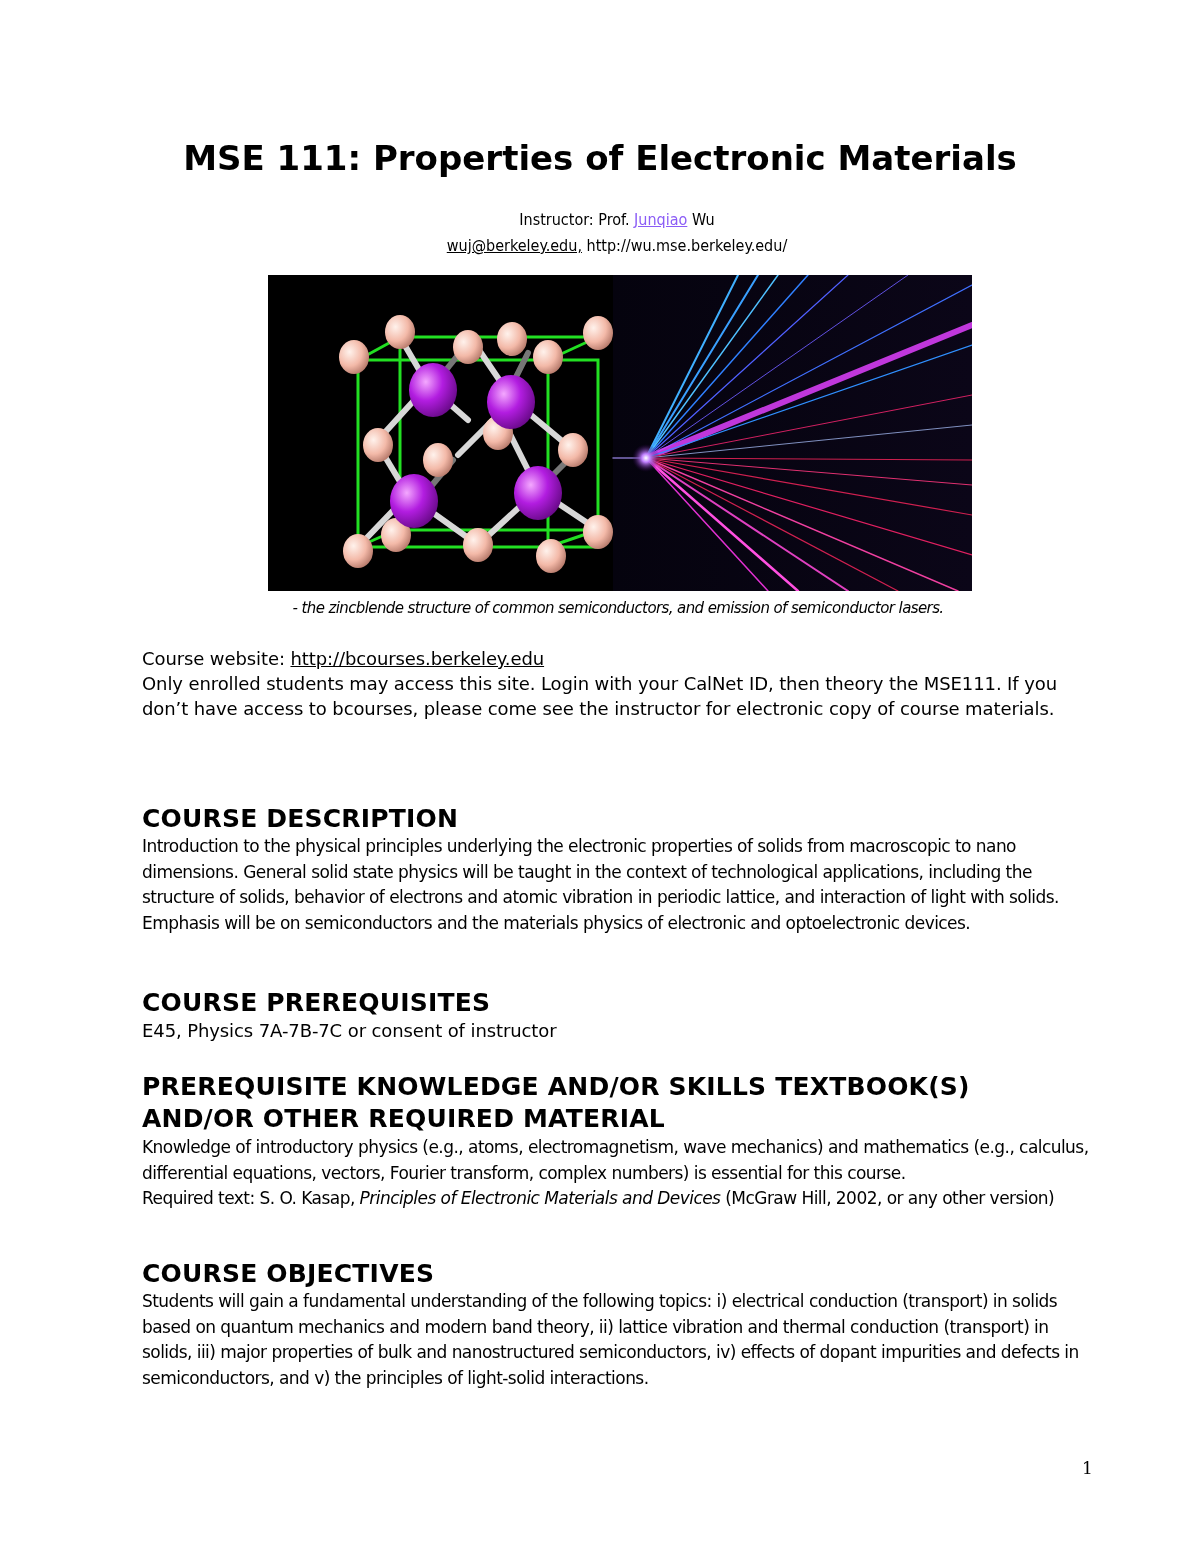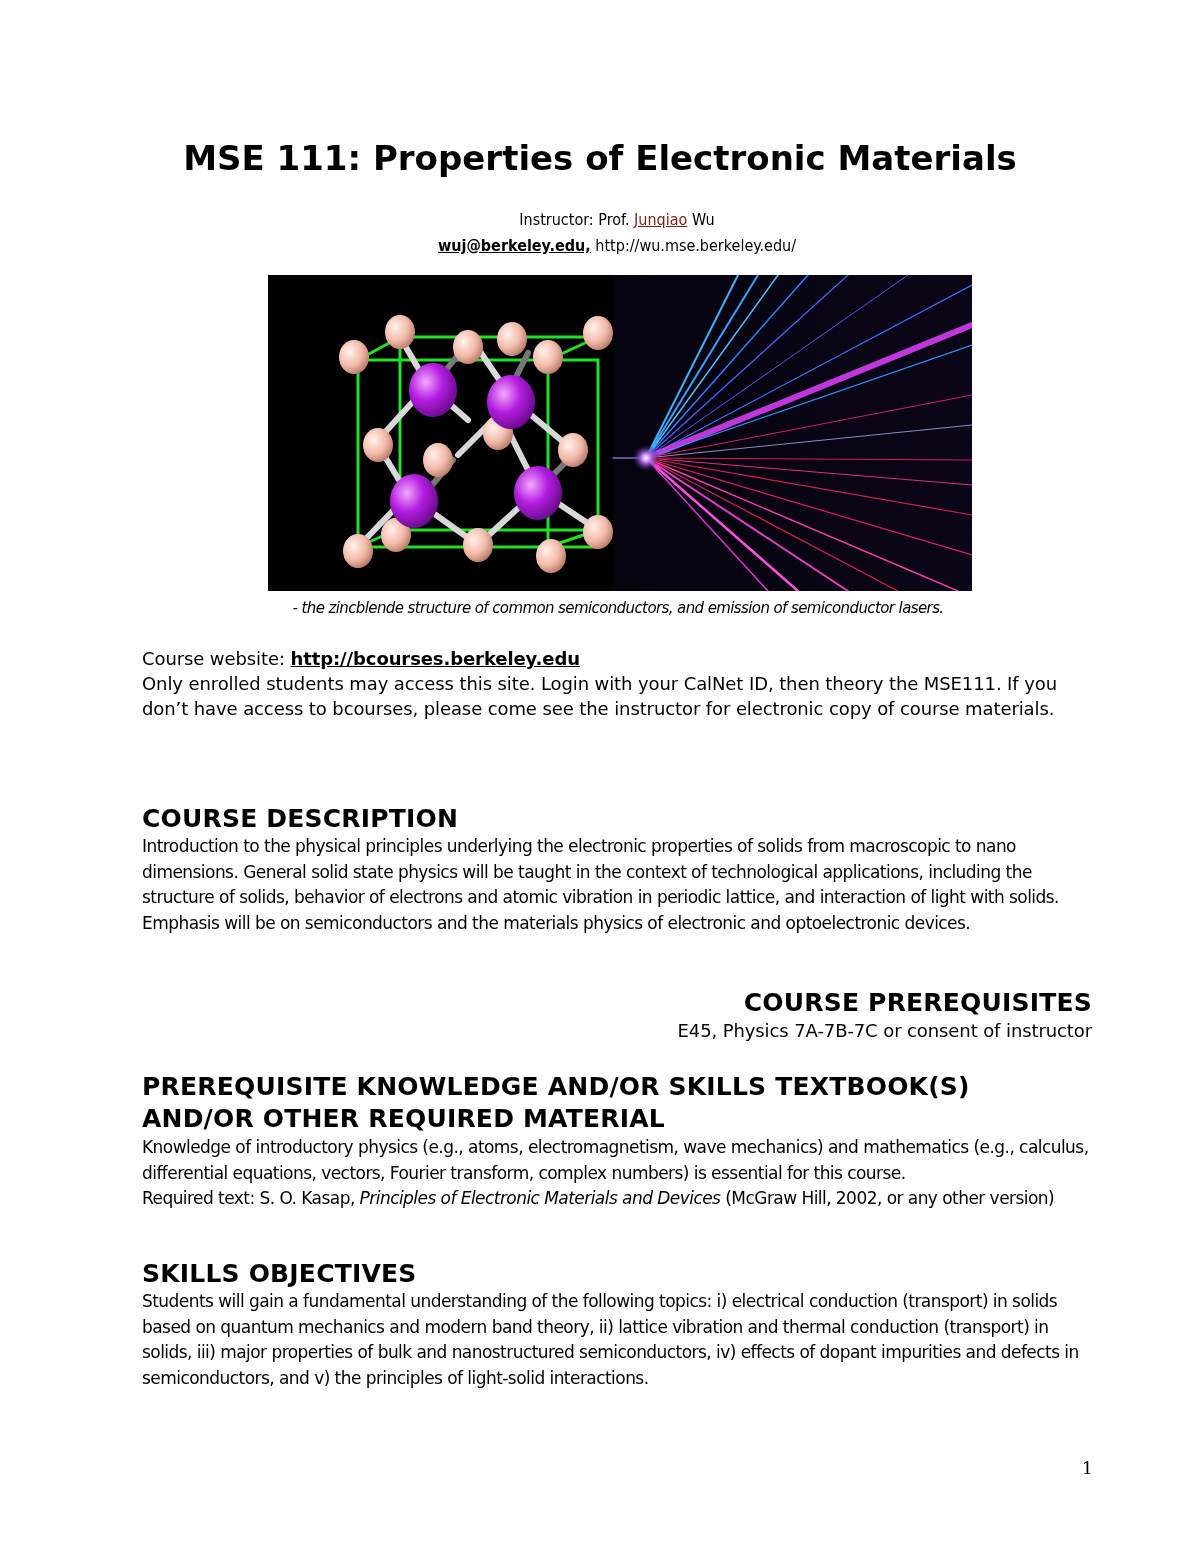--- a/index.html
+++ b/index.html
@@ -8,22 +8,22 @@
   .title {
     position: absolute; left: 0; width: 1200px; top: 138px; text-align: center;
     font-family: "DejaVu Sans", sans-serif; font-weight: bold; font-size: 34px; letter-spacing: 0px;
   }
   .center-line {
     position: absolute; left: 0; width: 1234px; text-align: center;
     font-family: "DejaVu Sans Condensed", "DejaVu Sans", sans-serif; font-size: 16px;
   }
   .instructor { top: 210px; }
   .contact { top: 236px; }
-  a.link { color: #7f1d1d; text-decoration: underline; }
-  .u { text-decoration: underline; font-weight: bold; }
+  a.link { color: #8b5cf6; text-decoration: underline; }
+  .u { text-decoration: underline; }
   .figure {
     position: absolute; left: 268px; top: 275px; width: 704px; height: 316px;
     background: #000; overflow: hidden;
   }
   .caption {
     position: absolute; left: 0; width: 1236px; top: 599px; text-align: center;
     font-family: "DejaVu Sans", sans-serif; font-style: italic; font-size: 15px; letter-spacing: -0.6px;
   }
   .section { position: absolute; left: 142px; width: 950px; }
   h2 {
@@ -169,32 +169,32 @@
       <span>Course website: </span><span class="u">http://bcourses.berkeley.edu</span>
     </p>
     <p class="body-sans">Only enrolled students may access this site. Login with your CalNet ID, then theory the MSE111. If you don’t have access to bcourses, please come see the instructor for electronic copy of course materials.</p>
   </div>
 
   <div class="section" style="top:804px;">
     <h2>COURSE DESCRIPTION</h2>
     <p class="body-cond">Introduction to the physical principles underlying the electronic properties of solids from macroscopic to nano dimensions. General solid state physics will be taught in the context of technological applications, including the structure of solids, behavior of electrons and atomic vibration in periodic lattice, and interaction of light with solids. Emphasis will be on semiconductors and the materials physics of electronic and optoelectronic devices.</p>
   </div>
 
-  <div class="section" style="top:988px;text-align:right;">
+  <div class="section" style="top:988px;">
     <h2>COURSE PREREQUISITES</h2>
     <p class="body-sans">E45, Physics 7A-7B-7C or consent of instructor</p>
   </div>
 
   <div class="section" style="top:1071px;">
     <h2 style="line-height:32px; width:920px;">PREREQUISITE KNOWLEDGE AND/OR SKILLS TEXTBOOK(S) AND/OR OTHER REQUIRED MATERIAL</h2>
     <p class="body-cond">Knowledge of introductory physics (e.g., atoms, electromagnetism, wave mechanics) and mathematics (e.g., calculus, differential equations, vectors, Fourier transform, complex numbers) is essential for this course.</p>
     <p class="body-cond">
       <span>Required text: S. O. Kasap, </span><i>Principles of Electronic Materials and Devices</i><span> (McGraw Hill, 2002, or any other version)</span>
     </p>
   </div>
 
   <div class="section" style="top:1259px;">
-    <h2>SKILLS OBJECTIVES</h2>
+    <h2>COURSE OBJECTIVES</h2>
     <p class="body-cond">Students will gain a fundamental understanding of the following topics: i) electrical conduction (transport) in solids based on quantum mechanics and modern band theory, ii) lattice vibration and thermal conduction (transport) in solids, iii) major properties of bulk and nanostructured semiconductors, iv) effects of dopant impurities and defects in semiconductors, and v) the principles of light-solid interactions.</p>
   </div>
 
   <div class="page-num">1</div>
 </div>
 
 </body></html>

